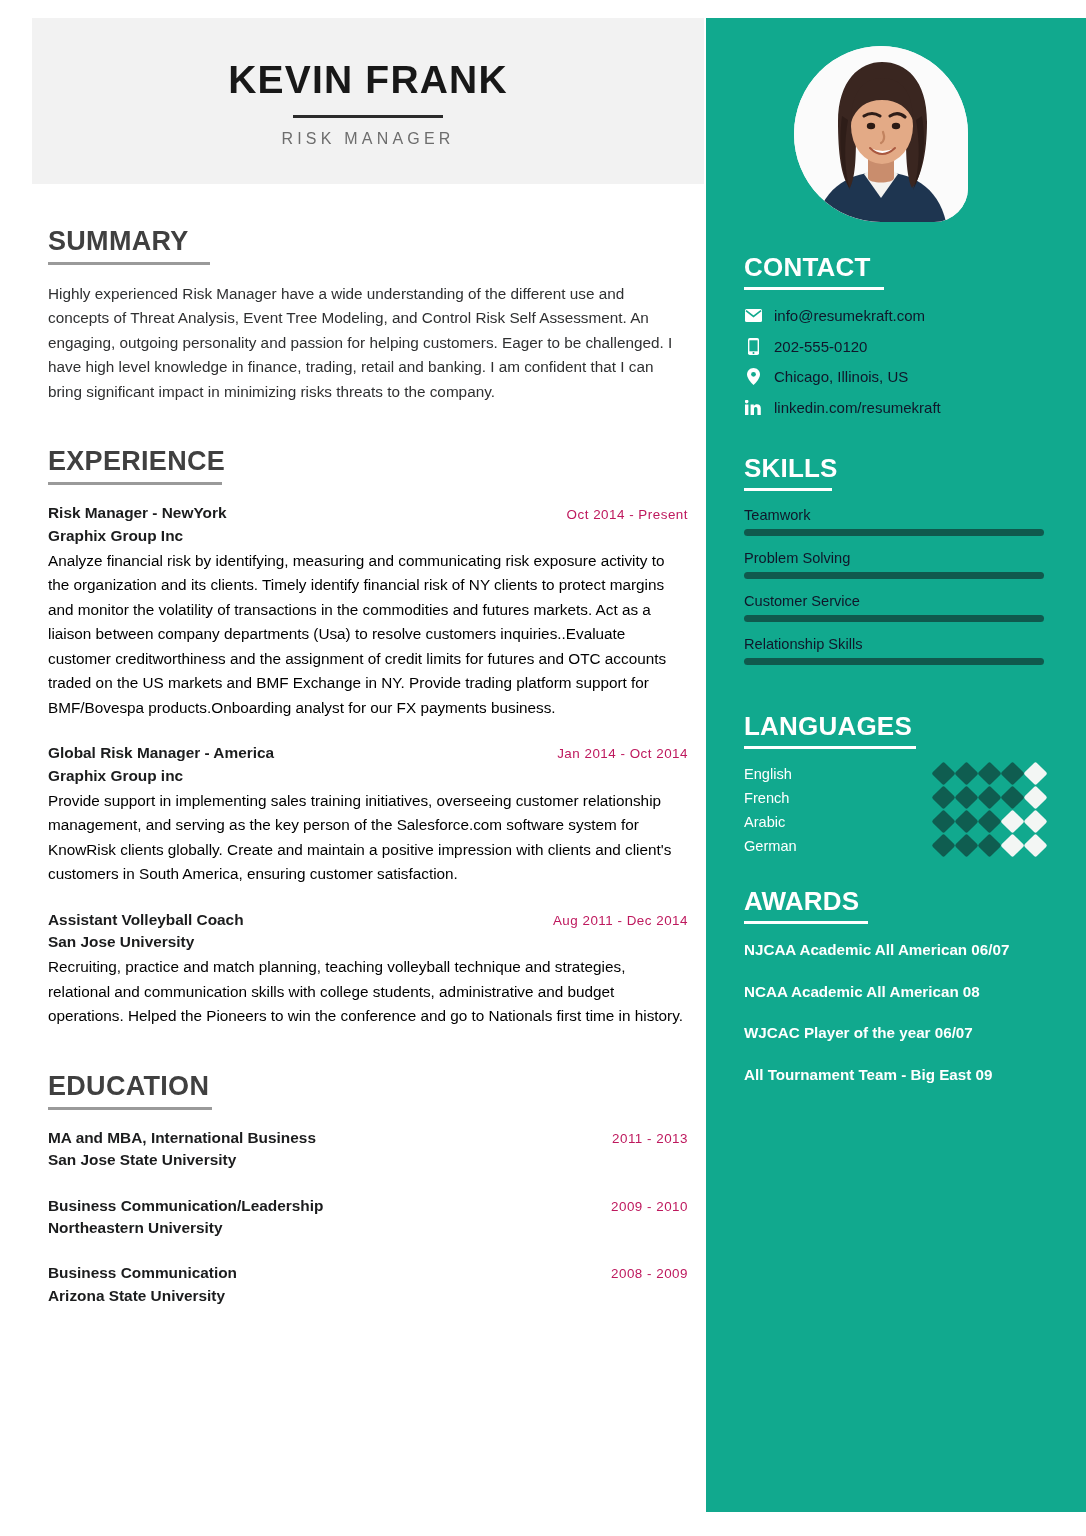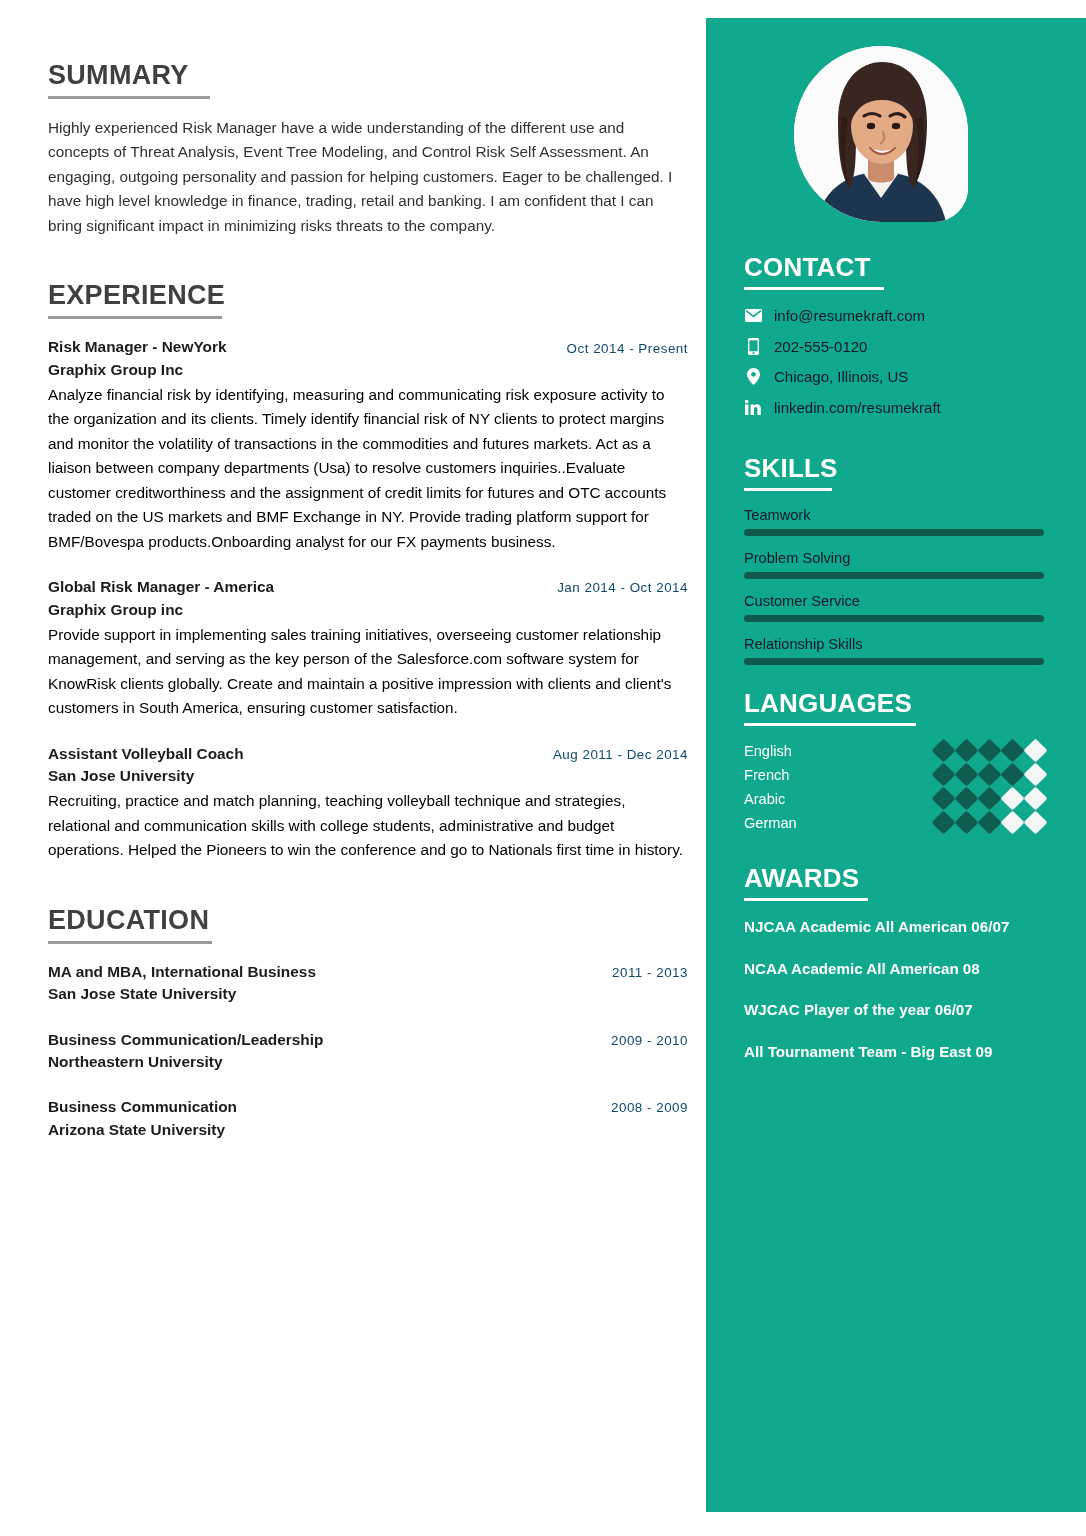--- a/index.html
+++ b/index.html
@@ -57,21 +57,21 @@
   .entry { margin-bottom:22px; }
   .entry-top {
     display:flex; justify-content:space-between;
     align-items:center; gap:12px;
   }
   .entry-title {
     font-size:15.4px; font-weight:bold; color:#1b1c1d;
     line-height:1.45;
   }
   .entry-date {
-    font-size:13.4px; color:#0c4a6e; letter-spacing:0.5px;
+    font-size:13.4px; color:#be185d; letter-spacing:0.5px;
     white-space:nowrap; padding-top:1px;
   }
   .entry-org {
     font-size:15.4px; font-weight:bold; color:#1b1c1d;
     line-height:1.45; margin-bottom:2px;
   }
   .entry-desc {
     font-size:15.3px; color:#000000; line-height:1.60;
     margin-top:2px;
   }
@@ -151,20 +151,25 @@
     line-height:1.35; margin-bottom:21px;
   }
 </style>
 </head>
 <body>
 
 <div class="page">
 
   <div class="left-col">
 
+    <div class="name-block">
+      <div class="name">KEVIN FRANK</div>
+      <div class="name-rule"></div>
+      <div class="job-title">RISK MANAGER</div>
+    </div>
 
     <div class="left-body">
 
       <div class="sec">
         <div class="sec-head">SUMMARY</div>
         <div class="sec-rule"></div>
         <div class="para">Highly experienced Risk Manager have a wide understanding of the different use and concepts of Threat Analysis, Event Tree Modeling, and Control Risk Self Assessment. An engaging, outgoing personality and passion for helping customers. Eager to be challenged. I have high level knowledge in finance, trading, retail and banking. I am confident that I can bring significant impact in minimizing risks threats to the company.</div>
       </div>
 
       <div class="sec">
@@ -338,21 +343,21 @@
         <div class="skill-item">
           <div class="skill-name">Customer Service</div>
           <div class="skill-bar"></div>
         </div>
         <div class="skill-item">
           <div class="skill-name">Relationship Skills</div>
           <div class="skill-bar"></div>
         </div>
       </div>
 
-      <div class="side-sec" style="margin-top:25px;">
+      <div class="side-sec" style="margin-top:48px;">
         <div class="side-head">LANGUAGES</div>
         <div class="side-rule w-lang"></div>
 
         <div class="lang-row">
           <span class="lang-name">English</span>
           <span class="dots">
               <span class="dot on"></span>
               <span class="dot on"></span>
               <span class="dot on"></span>
               <span class="dot on"></span>

